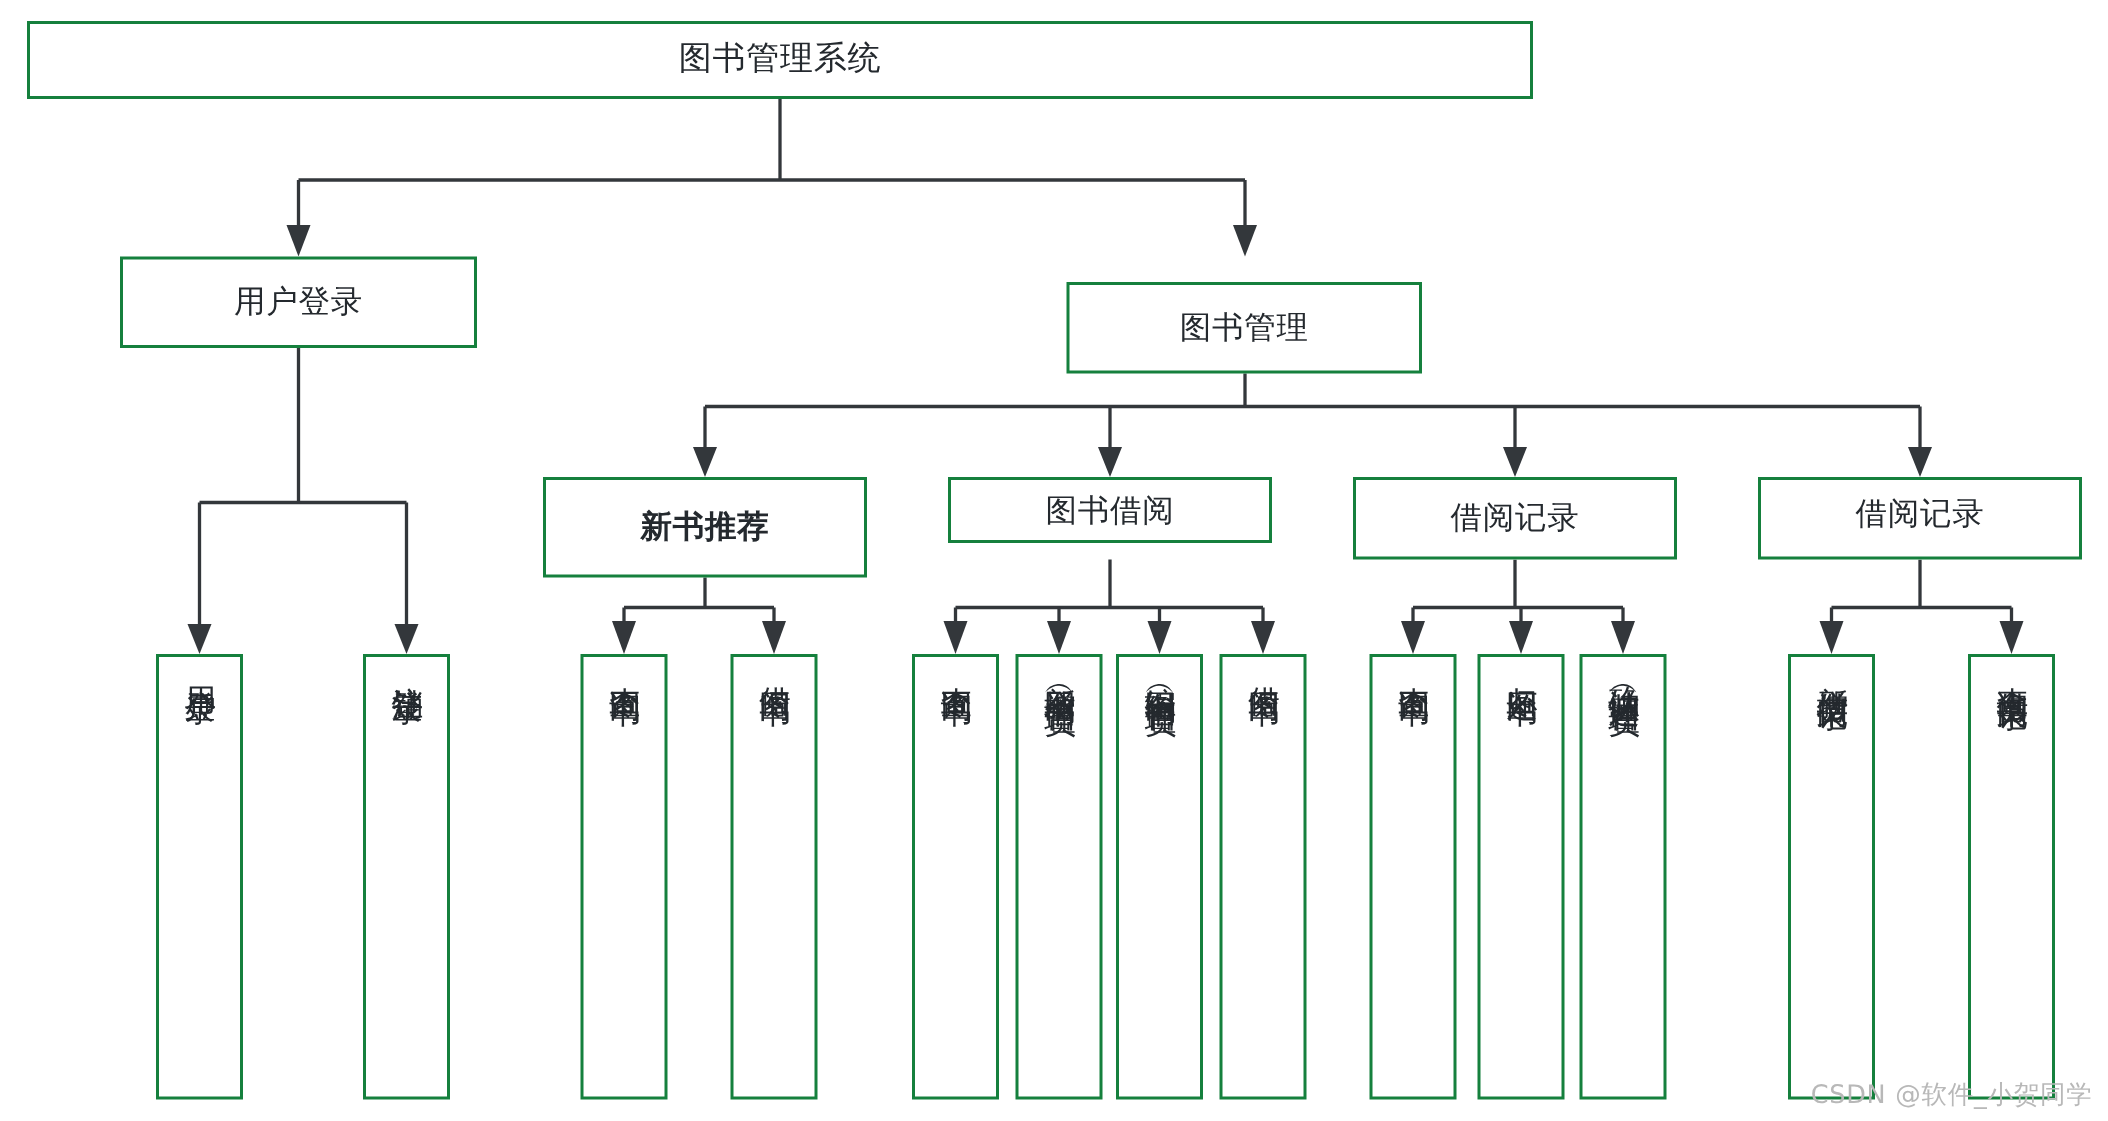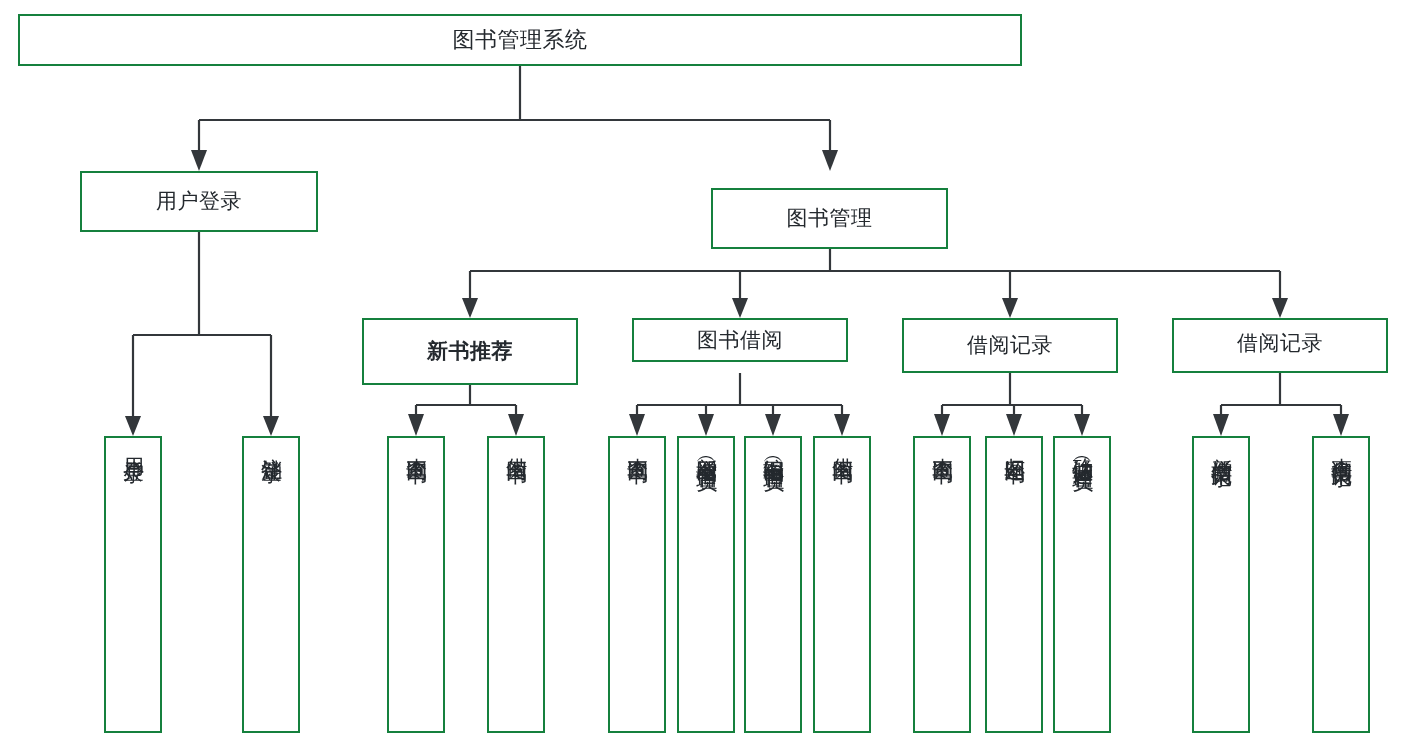--- a/index.html
+++ b/index.html
@@ -207,13 +207,14 @@
     <span class="lbl">确认归还（管理员）</span>
   </div>
 
   <div class="node vert" style="left:1192px; top:436px; width:58px; height:297px;">
     <span class="lbl">新增借阅记录</span>
   </div>
   <div class="node vert" style="left:1312px; top:436px; width:58px; height:297px;">
     <span class="lbl">查询借阅记录</span>
   </div>
 
+  <div id="watermark">CSDN @软件_小贺同学</div>
 </div>
 
 </body></html>

